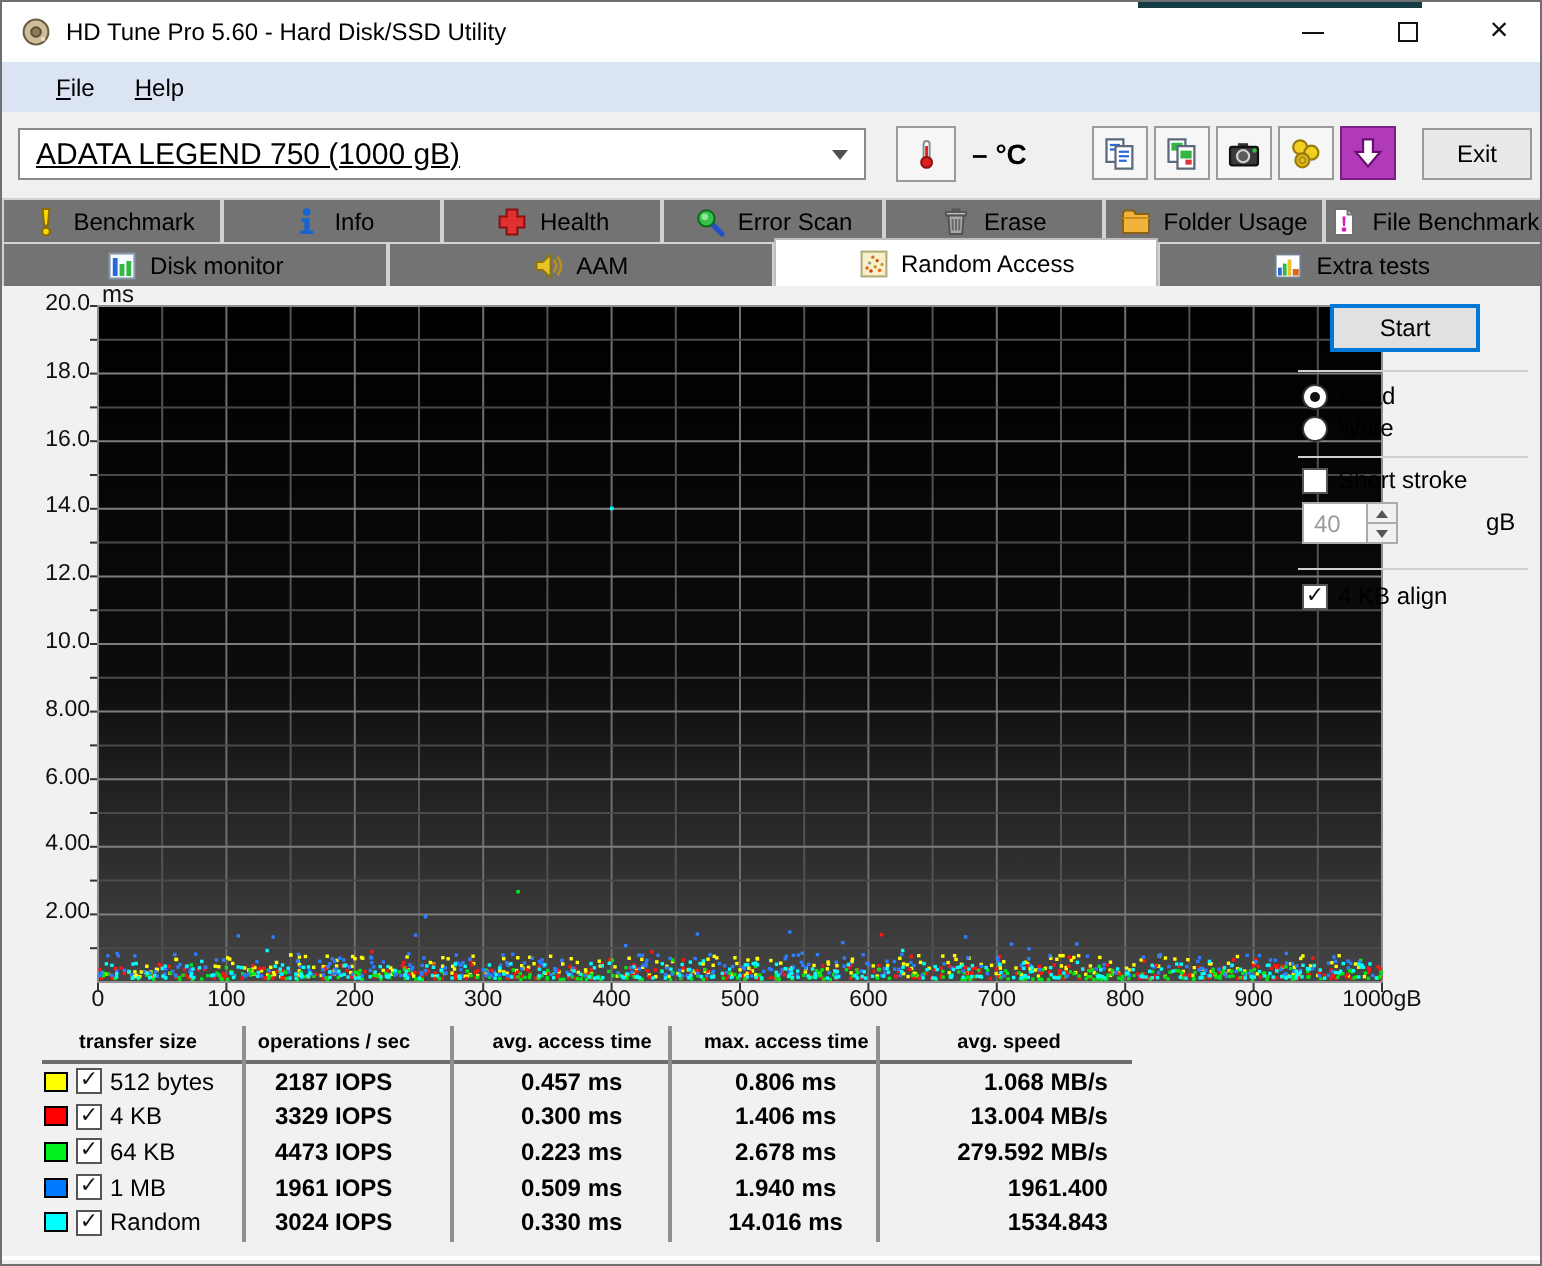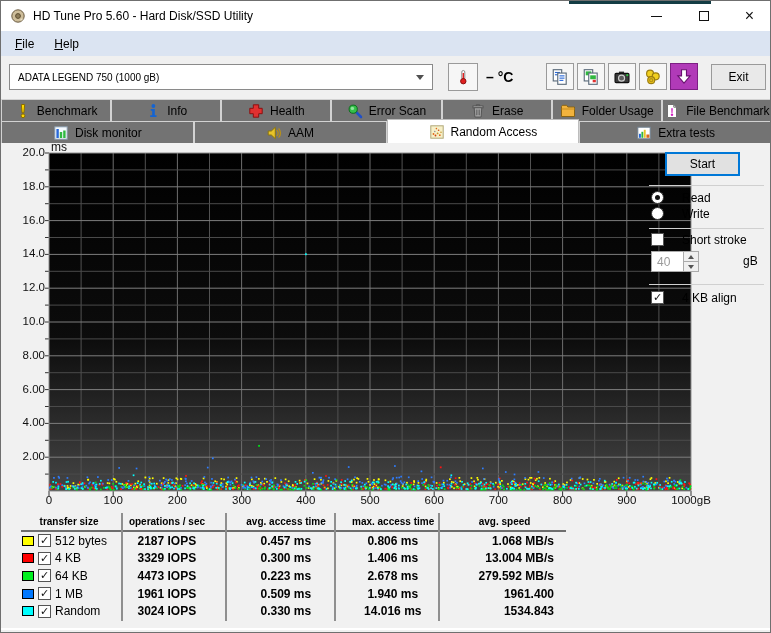--- a/index.html
+++ b/index.html
@@ -13,27 +13,27 @@
   #titlebar { position:absolute; left:0; top:0; width:771px; height:30px; background:#ffffff; }
   #teal-strip { position:absolute; left:568px; top:0; width:142px; height:3px; background:#143c44; }
   #app-icon { position:absolute; left:9px; top:7px; width:16px; height:16px; }
   #title-text { position:absolute; left:32px; top:8px; font-size:12px; color:#000; white-space:nowrap; }
   .win-ctrl { position:absolute; top:0; width:45px; height:30px; display:flex; align-items:center; justify-content:center; color:#111; }
   #btn-min { left:633px; } #btn-max { left:680px; } #btn-close { left:726px; }
   #btn-min .bar { width:11px; height:0; border-top:1px solid #111; }
   #btn-max .box { width:10px; height:10px; border:1px solid #111; }
   #btn-close { font-size:16px; font-weight:400; }
   
-  #menubar { position:absolute; left:0; top:30px; width:771px; height:25px; background:#dbe4f2; display:flex; align-items:center; padding-left:7px; gap:6px; }
+  #menubar { position:absolute; left:0; top:30px; width:771px; height:25px; background:#dbe4f2; display:flex; align-items:center; padding-left:20px; gap:6px; }
   .menu-item { display:inline-block; padding:2px 7px; font-size:12px; }
   .menu-item::first-letter { text-decoration:underline; }
   
   #toolbar { position:absolute; left:0; top:55px; width:771px; height:43px; background:#f0f0f0; }
   #drive-combo { position:absolute; left:8px; top:8px; width:424px; height:26px; background:#fff; border:1px solid #8a8a8a; display:flex; align-items:center; padding:0 8px; }
-  #drive-combo .txt { flex:1; font-size:10px; }
+  #drive-combo .txt { flex:1; font-size:15px;text-decoration:underline; }
   #combo-arrow { width:0; height:0; border-left:4px solid transparent; border-right:4px solid transparent; border-top:5px solid #505050; }
   #temp-btn { position:absolute; left:447px; top:7px; width:30px; height:28px; background:#f6f6f6; border:1px solid #9a9a9a; display:flex; align-items:center; justify-content:center; }
   #temp-read { position:absolute; left:485px; top:13px; font-size:14px; font-weight:bold; }
   .tool-btn { position:absolute; top:7px; width:28px; height:27px; background:#f6f6f6; border:1px solid #9a9a9a; display:flex; align-items:center; justify-content:center; }
   #btn-copytext { left:545px; } #btn-copyimg { left:576px; } #btn-camera { left:607px; }
   #btn-coins { left:638px; } #btn-download { left:669px; background:#b13ab8; border-color:#7d1f84; }
   #btn-exit { position:absolute; left:710px; top:8px; width:55px; height:26px; background:#e9e9e9; border:1px solid #9a9a9a; display:flex; align-items:center; justify-content:center; font-size:12px; }
   
   .tabrow { position:absolute; left:0; width:771px; display:flex; }
   #tabrow1 { top:98px; height:22px; }
@@ -45,21 +45,21 @@
   #content { position:absolute; left:0; top:142px; width:771px; height:487px; background:#f1f1f1; border-right:2px solid #fff; border-bottom:2px solid #fff; }
   
   #ms-label { position:absolute; left:50px; top:139px; font-size:12px; color:#111; }
   .ytick { position:absolute; left:2px; width:42px; text-align:right; font-size:11.5px; color:#111; }
   .xtick { position:absolute; top:493px; font-size:11.5px; color:#111; text-align:center; }
   #chart-svg { position:absolute; left:44px; top:150px; }
   
   #start-btn { position:absolute; left:664px; top:151px; width:75px; height:24px; background:#e1e1e1; border:2px solid #0078d7; display:flex; align-items:center; justify-content:center; font-size:12px; }
   .sep { position:absolute; left:648px; width:115px; height:0; border-top:1px solid #d0d0d0; }
   #sep1 { top:184px; } #sep2 { top:227px; } #sep3 { top:283px; }
-  .radio-row, .check-row { position:absolute; left:650px; display:flex; align-items:flex-start; gap:18px; font-size:12px; }
+  .radio-row, .check-row { position:absolute; left:650px; display:flex; align-items:flex-end; gap:5px; font-size:12px; }
   .radio { width:13px; height:13px; border:1px solid #333; border-radius:50%; background:#fff; position:relative; }
   .radio.on::after { content:""; position:absolute; left:3px; top:3px; width:5px; height:5px; border-radius:50%; background:#111; }
   .cbox { width:13px; height:13px; border:1px solid #555; background:#fff; display:flex; align-items:center; justify-content:center; font-size:11px; line-height:11px; color:#111; }
   #row-read { top:190px; } #row-write { top:206px; }
   #row-shortstroke { top:232px; } #row-align { top:290px; }
   #spinner { position:absolute; left:650px; top:250px; width:48px; height:21px; border:1px solid #ababab; background:#fff; display:flex; }
   #spinner .val { flex:1; display:flex; align-items:center; padding-left:5px; color:#9a9a9a; font-size:12px; }
   #spinner .btns { width:15px; display:flex; flex-direction:column; border-left:1px solid #ababab; }
   #spinner .sb { flex:1; background:#f0f0f0; display:flex; align-items:center; justify-content:center; }
   #spinner .sb + .sb { border-top:1px solid #ababab; }

